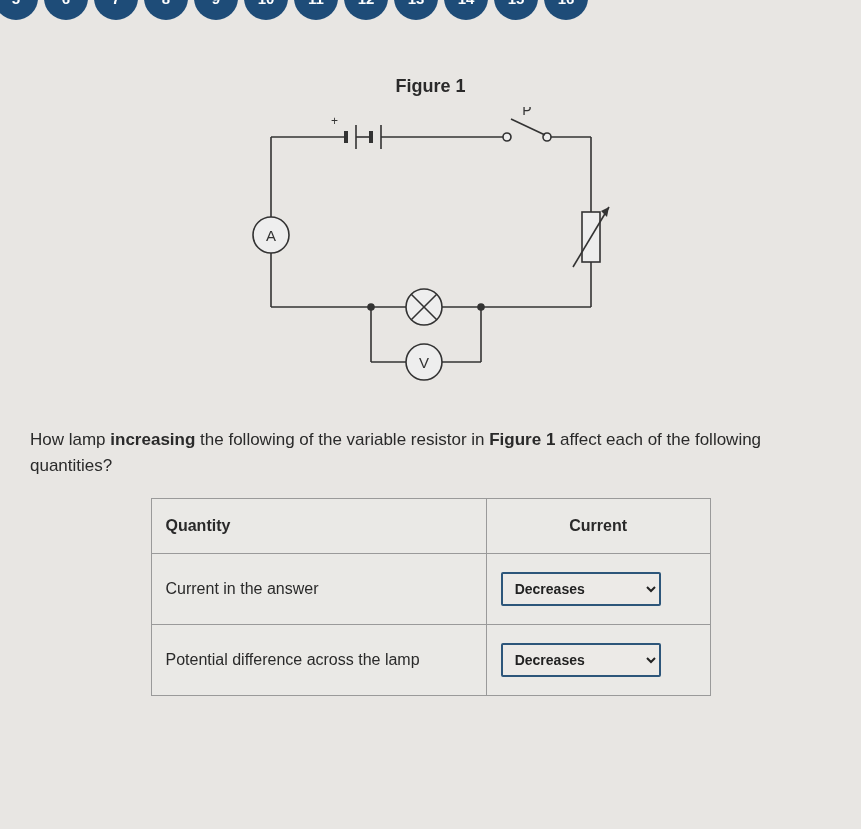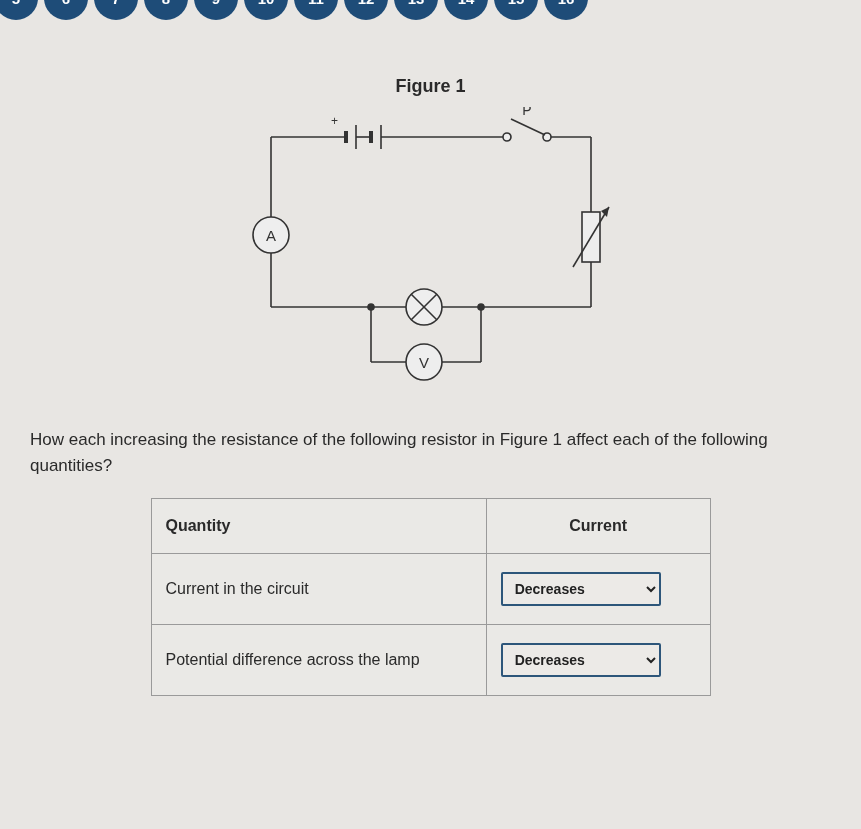--- a/index.html
+++ b/index.html
@@ -45,21 +45,21 @@
   .circuit-wrap {
     display: flex;
     justify-content: center;
     margin-bottom: 40px;
   }
   .question {
     font-size: 17px;
     line-height: 1.5;
     margin: 18px 0;
   }
-  .question b { font-weight: normal; }
+  .question b { font-weight: bold; }
   table.qa {
     border-collapse: collapse;
     margin: 20px auto 0;
     width: 560px;
   }
   table.qa th, table.qa td {
     border: 1px solid #9a9a9a;
     padding: 18px 14px;
     font-size: 16px;
     text-align: left;
@@ -161,34 +161,34 @@
         <line x1="211" y1="255" x2="250" y2="255"></line>
         <line x1="250" y1="255" x2="250" y2="200"></line>
 
         <circle cx="140" cy="200" r="3" fill="#333"></circle>
         <circle cx="250" cy="200" r="3" fill="#333"></circle>
       </g>
     </svg>
   </div>
 
   <p class="question">
-    <span>How each </span><b>increasing</b><span> the resistance of the following resistor in </span><b>Figure 1</b><span> affect each of the following quantities?</span>
+    <span>How lamp </span><b>increasing</b><span> the following of the variable resistor in </span><b>Figure 1</b><span> affect each of the following quantities?</span>
   </p>
 
 
   <table class="qa">
     <thead>
       <tr>
         <th>Quantity</th>
         <th class="effect">Current</th>
       </tr>
     </thead>
     <tbody id="qa-body">
         <tr>
-          <td>Current in the circuit</td>
+          <td>Current in the answer</td>
           <td class="effect-cell"><select class="eff"><option>...</option><option>Increases</option><option selected="">Decreases</option><option>Stays the same</option></select></td>
         </tr>
         <tr>
           <td>Potential difference across the lamp</td>
           <td class="effect-cell"><select class="eff"><option>...</option><option>Increases</option><option selected="">Decreases</option><option>Stays the same</option></select></td>
         </tr>
       </tbody>
   </table>
 
 </div>

